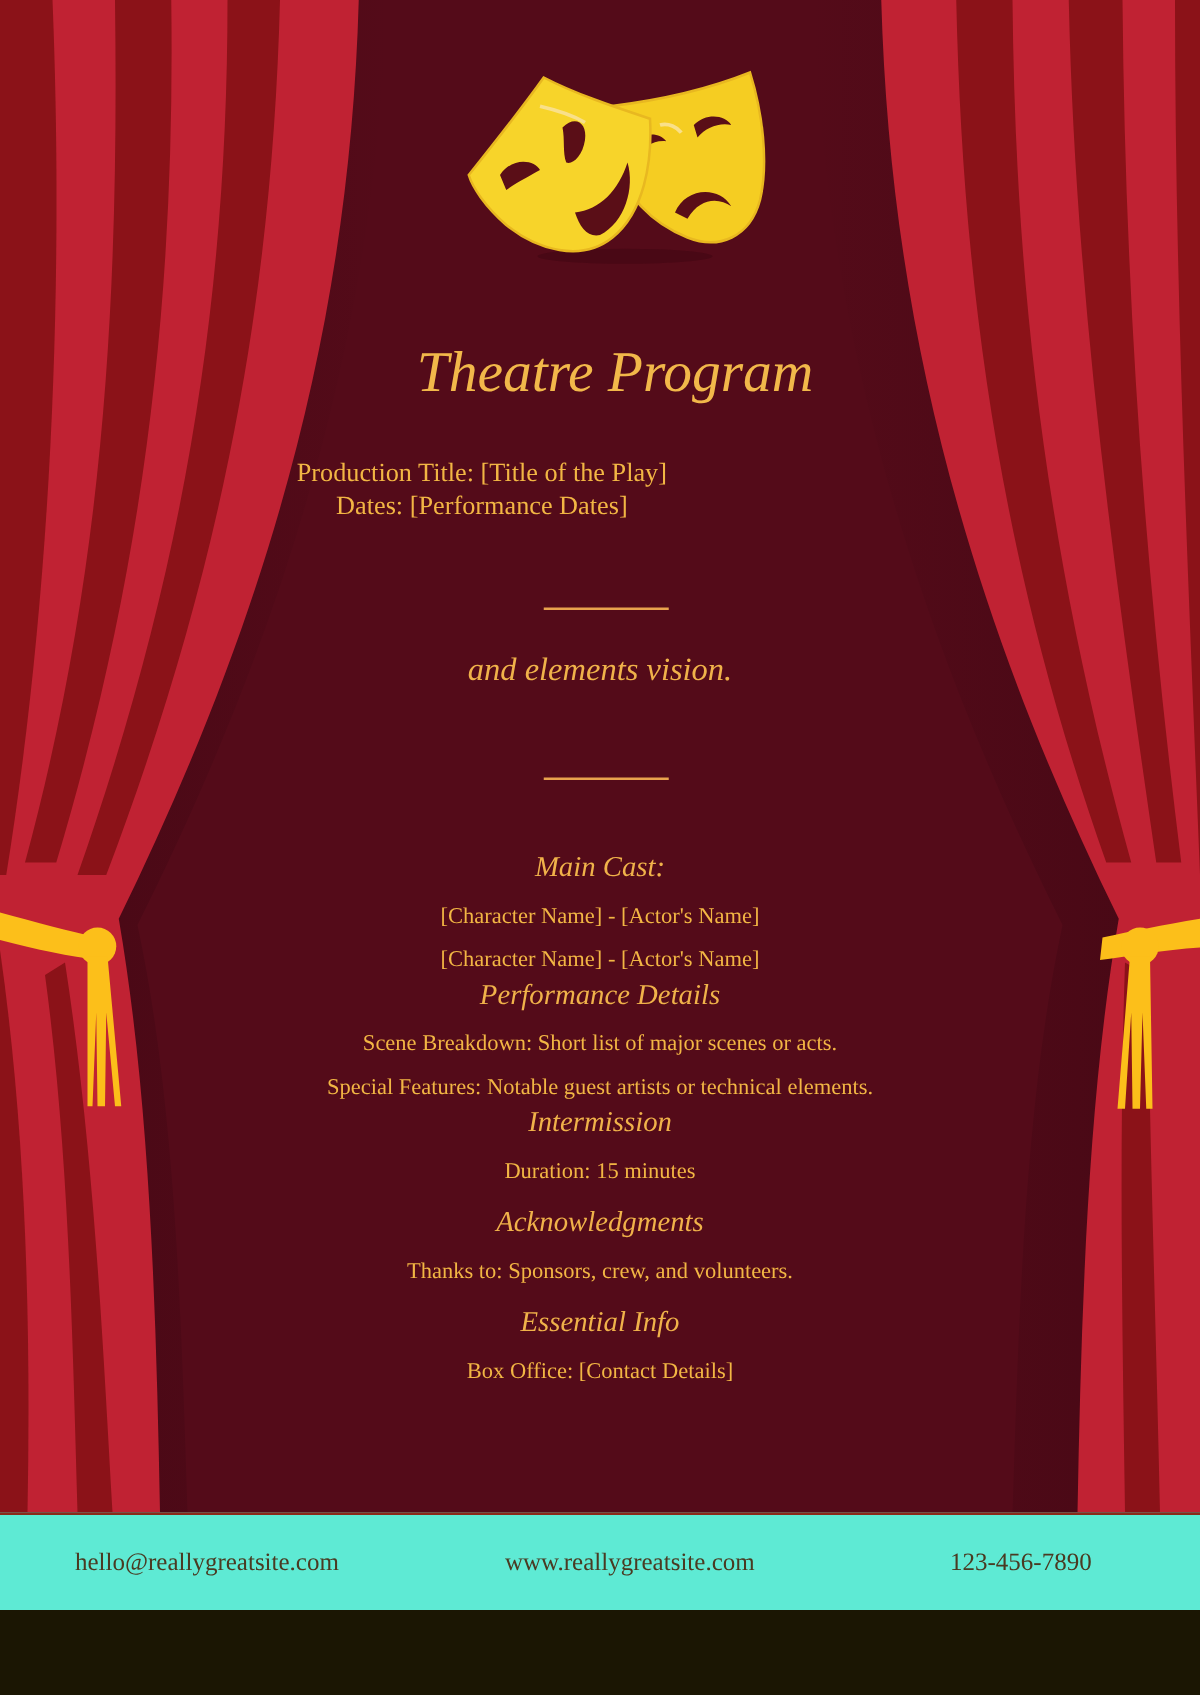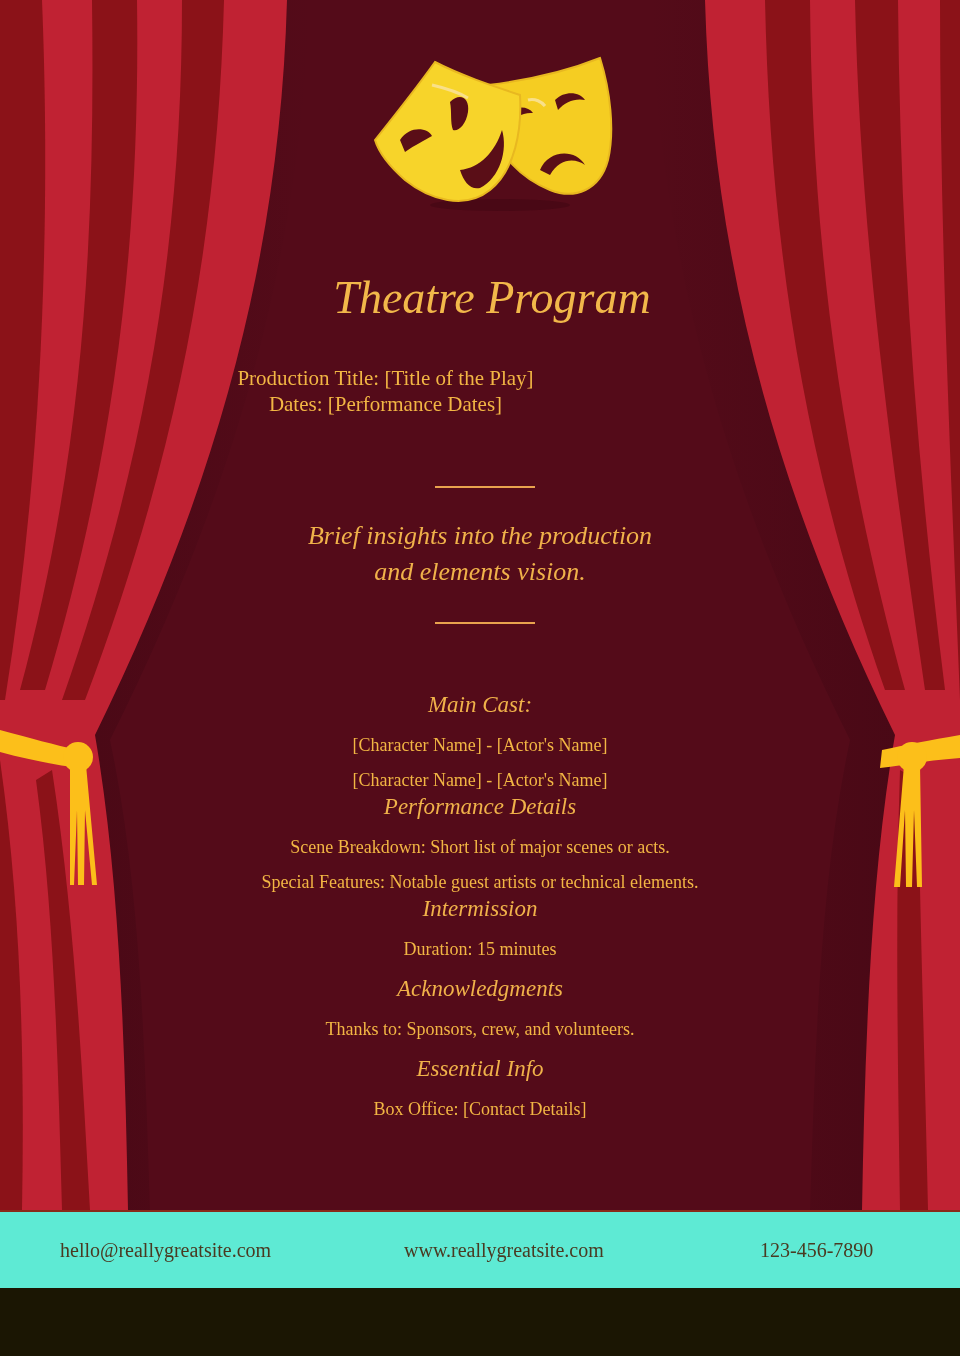--- a/index.html
+++ b/index.html
@@ -34,21 +34,21 @@
       position: absolute; left: 435px; width: 100px; height: 2px; background: #e8a34e;
     }
     .insight {
       position: absolute; left: 0; width: 960px; top: 518px;
       font-size: 26px; line-height: 36px;
       font-family: "Liberation Serif", "DejaVu Serif", serif; font-style: italic;
       color: #f0b24a;
     }
     .section { position: absolute; left: 0; width: 960px; }
     .section h3 {
-      margin: 15px; font-weight: normal; font-size: 23px; line-height: 28px;
+      margin: 4px; font-weight: normal; font-size: 23px; line-height: 28px;
       font-family: "Liberation Serif", "DejaVu Serif", serif; font-style: italic;
       color: #f0b24a;
     }
     .section p {
       margin: 13px; font-size: 18px; line-height: 22px; color: #f2b644;
       font-family: "Liberation Serif", "DejaVu Serif", serif;
     }
     .footer {
       position: absolute; left: 0; top: 1210px; width: 960px; height: 78px;
       background: #5eead4; border-top: 2px solid #8a2a1a;
@@ -139,21 +139,20 @@
   <div class="title">Theatre Program</div>
 
   <div class="info">
     <div>Production Title: [Title of the Play]</div>
     <div>Dates: [Performance Dates]</div>
   </div>
 
   <div class="rule" style="top:486px;"></div>
 
   <div class="insight">
-    <div>Brief insights into the production</div>
     <div>and elements vision.</div>
   </div>
 
   <div class="rule" style="top:622px;"></div>
 
   <div class="section" style="top:676px;">
     <h3>Main Cast:</h3>
     <p>[Character Name] - [Actor's Name]</p>
     <p>[Character Name] - [Actor's Name]</p>
   </div>

